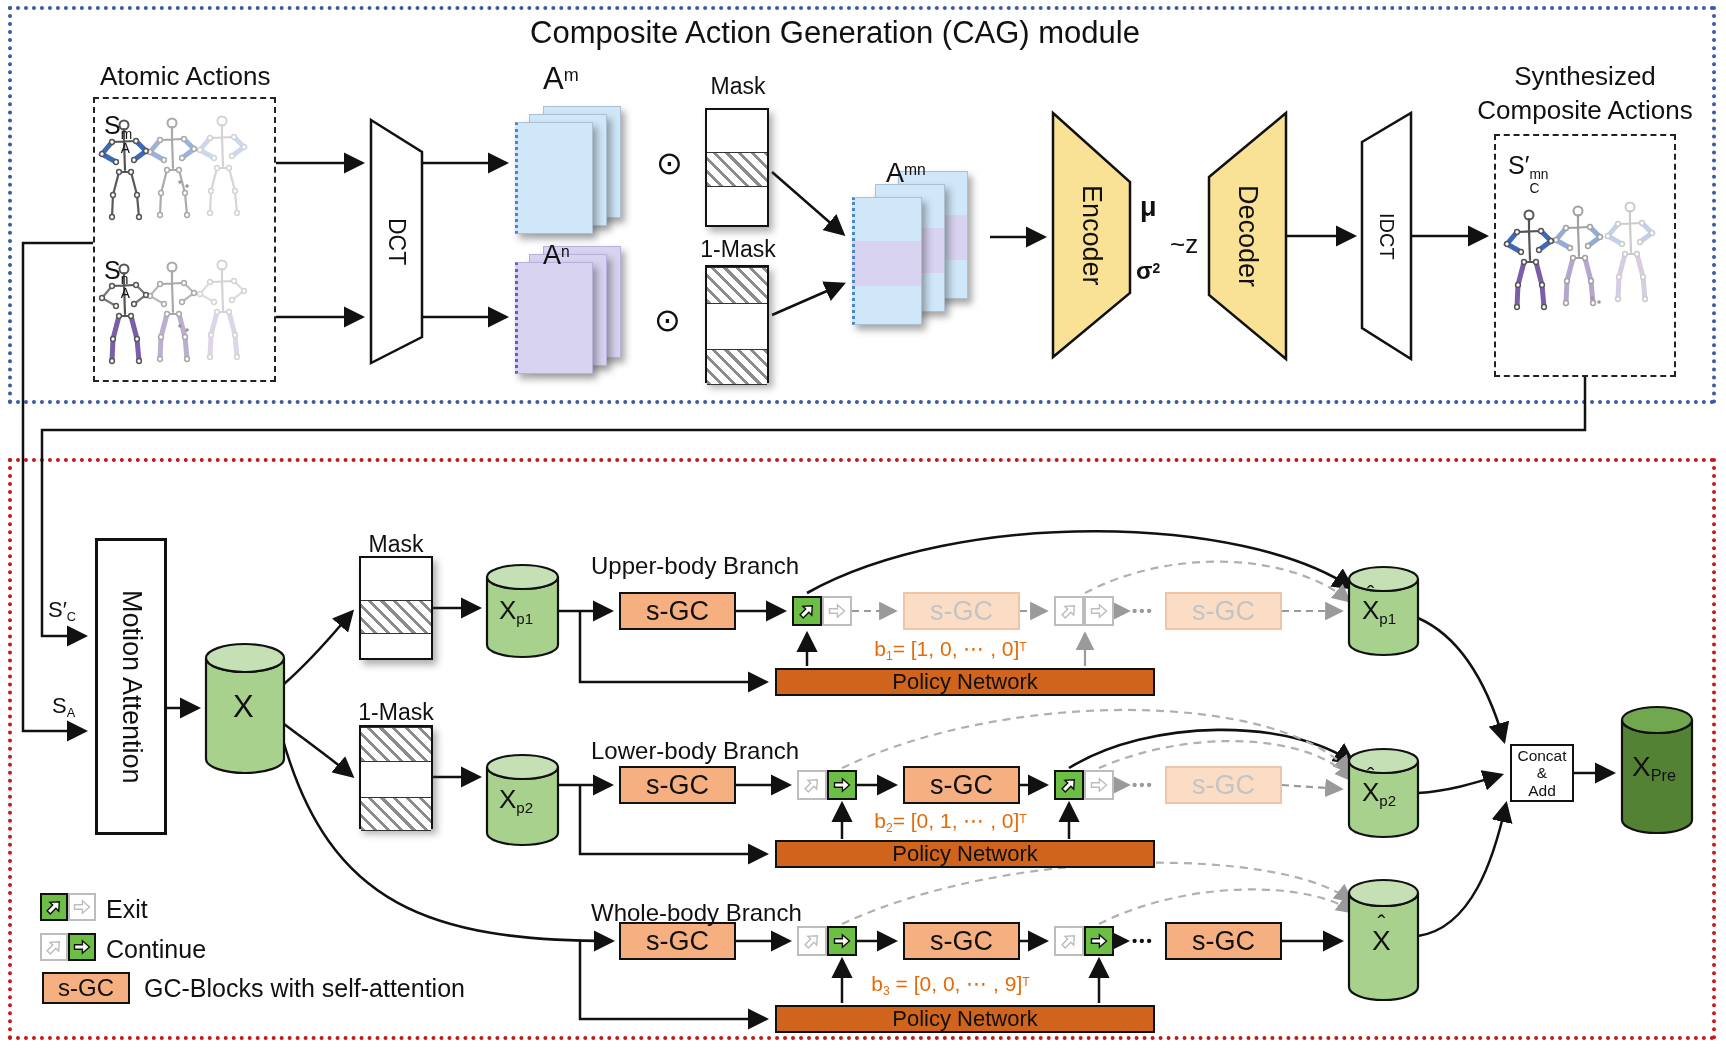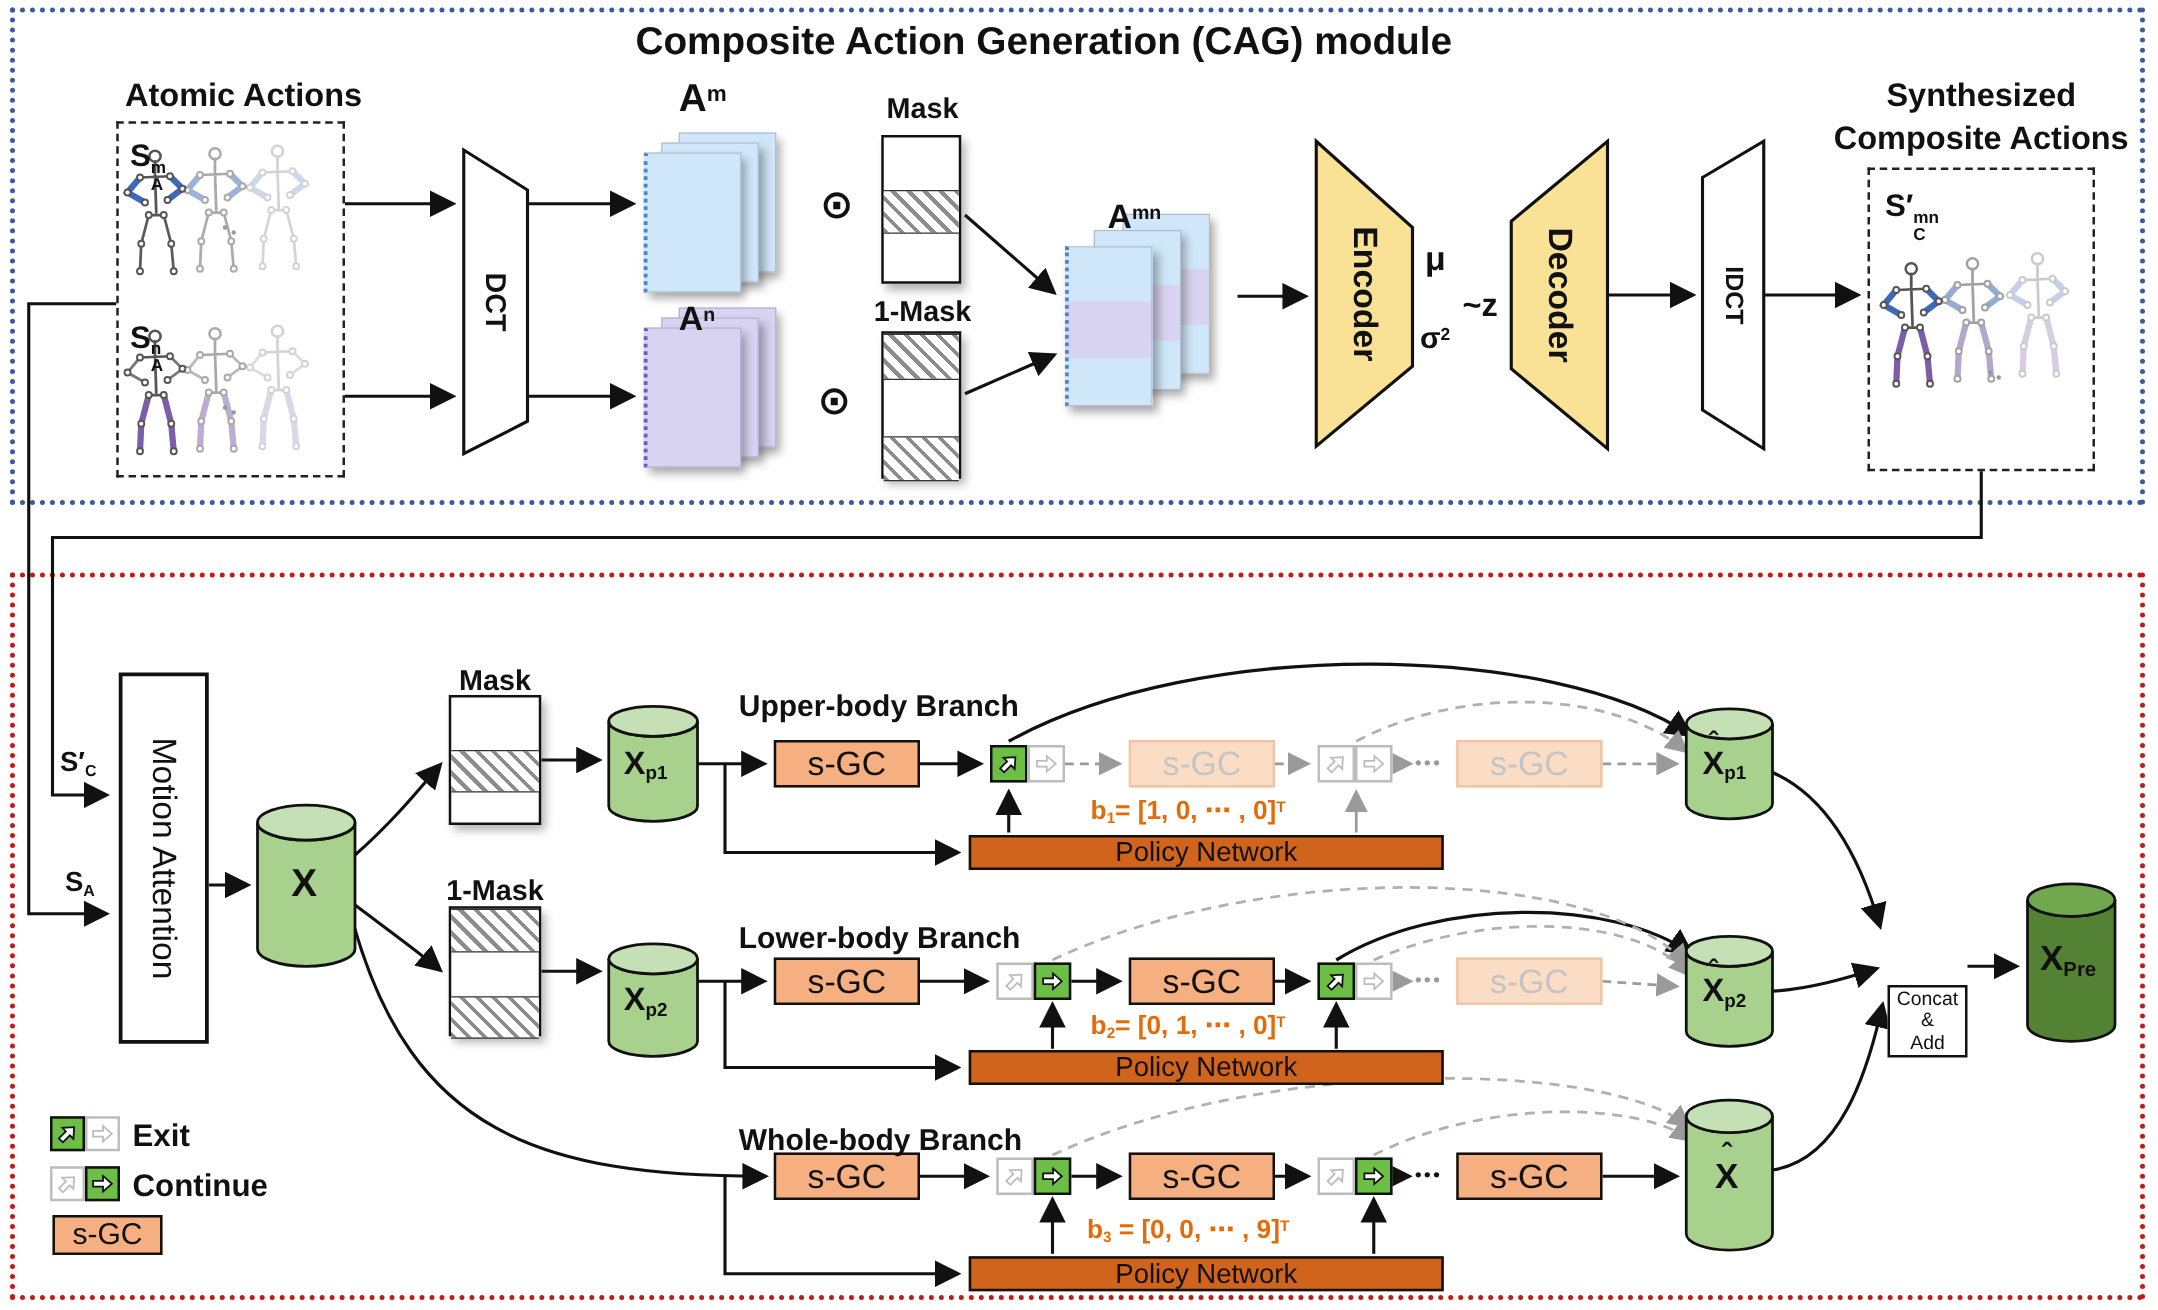--- a/index.html
+++ b/index.html
@@ -1,20 +1,20 @@
 <!DOCTYPE html>
 <html><head>
 <meta charset="utf-8">
 <style>
   html,body{margin:0;padding:0;background:#fff;}
   #canvas{position:relative;width:1726px;height:1048px;background:#fff;overflow:hidden;
     font-family:"Liberation Sans","DejaVu Sans",sans-serif;color:#111;}
   #wires{position:absolute;left:0;top:0;z-index:1;}
   .border-box{position:absolute;box-sizing:border-box;z-index:0;background:transparent;}
-  .lbl{position:absolute;z-index:3;white-space:nowrap;color:#111;line-height:1.1;font-weight:bold;}
+  .lbl{position:absolute;z-index:3;white-space:nowrap;color:#111;line-height:1.1;}
   .tc{text-align:center;}
   .vtext{writing-mode:vertical-rl;text-orientation:mixed;display:flex;align-items:center;justify-content:center;}
   .box{position:absolute;box-sizing:border-box;z-index:2;}
   .dashedbox{border:2px dashed #222;background:transparent;}
   .mabox{border:3px solid #111;background:#fff;}
   .sgc{border:2.5px solid #111;background:#F5AF80;display:flex;align-items:center;justify-content:center;
        font-size:27px;z-index:2;}
   .sgc.faded{background:#FBDDC5;border-color:#EFC5A5;color:#C4C4C4;}
   .policy{border:2px solid #111;background:#D0641C;display:flex;align-items:center;justify-content:center;
        font-size:22px;color:#111;z-index:2;}
@@ -457,21 +457,21 @@
   <div class="lbl cyl-lbl" style="left:1362px;top:596px;font-size:26px;">
     <span class="hatwrap"><span class="hat">ˆ</span><span>X</span></span><sub class="sub">p1</sub>
   </div>
   <div class="lbl cyl-lbl" style="left:1362px;top:778px;font-size:26px;">
     <span class="hatwrap"><span class="hat">ˆ</span><span>X</span></span><sub class="sub">p2</sub>
   </div>
   <div class="lbl cyl-lbl" style="left:1372px;top:926px;font-size:28px;">
     <span class="hatwrap"><span class="hat">ˆ</span><span>X</span></span>
   </div>
 
-  <div class="box concat" style="left:1510px;top:744px;width:64px;height:58px;margin-top:44px;">
+  <div class="box concat" style="left:1510px;top:744px;width:64px;height:58px;">
     <span>Concat</span>
       <span>&amp;</span>
       <span>Add</span>
   </div>
 
   <div class="lbl cyl-lbl" style="left:1632px;top:752px;font-size:28px;">
     <span>X</span><sub class="sub">Pre</sub>
   </div>
 
   <div class="pair sm" style="left:40px;top:893px;">
@@ -496,14 +496,15 @@
     <span class="gate">
         <svg viewBox="0 0 24 24">
           <path d="M3 9.3 H12.5 V4.5 L21 12 L12.5 19.5 V14.7 H3 Z"></path>
         </svg>
       </span>
   </div>
   <div class="lbl" style="left:106px;top:936px;font-size:25px;">Continue</div>
   <div class="box sgc" style="left:42px;top:972px;width:88px;height:32px;font-size:24px;">
       <span>s-GC</span>
     </div>
+  <div class="lbl" style="left:144px;top:975px;font-size:25px;">GC-Blocks with self-attention</div>
 
 </div>
 
 </body></html>

